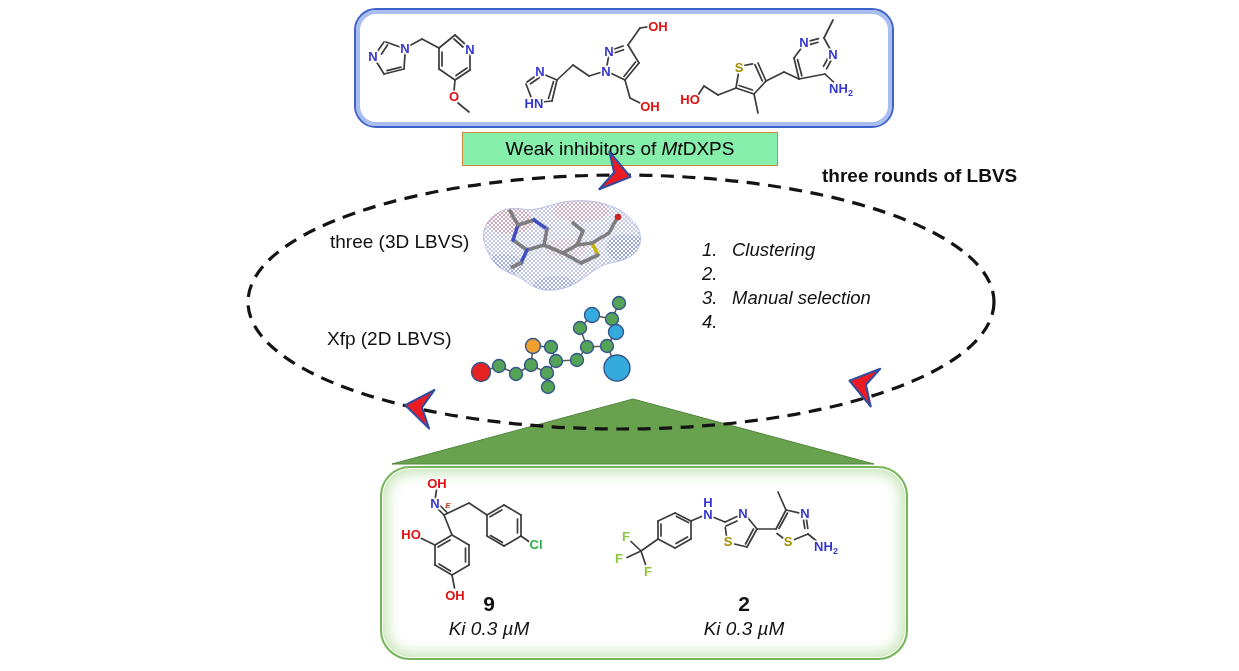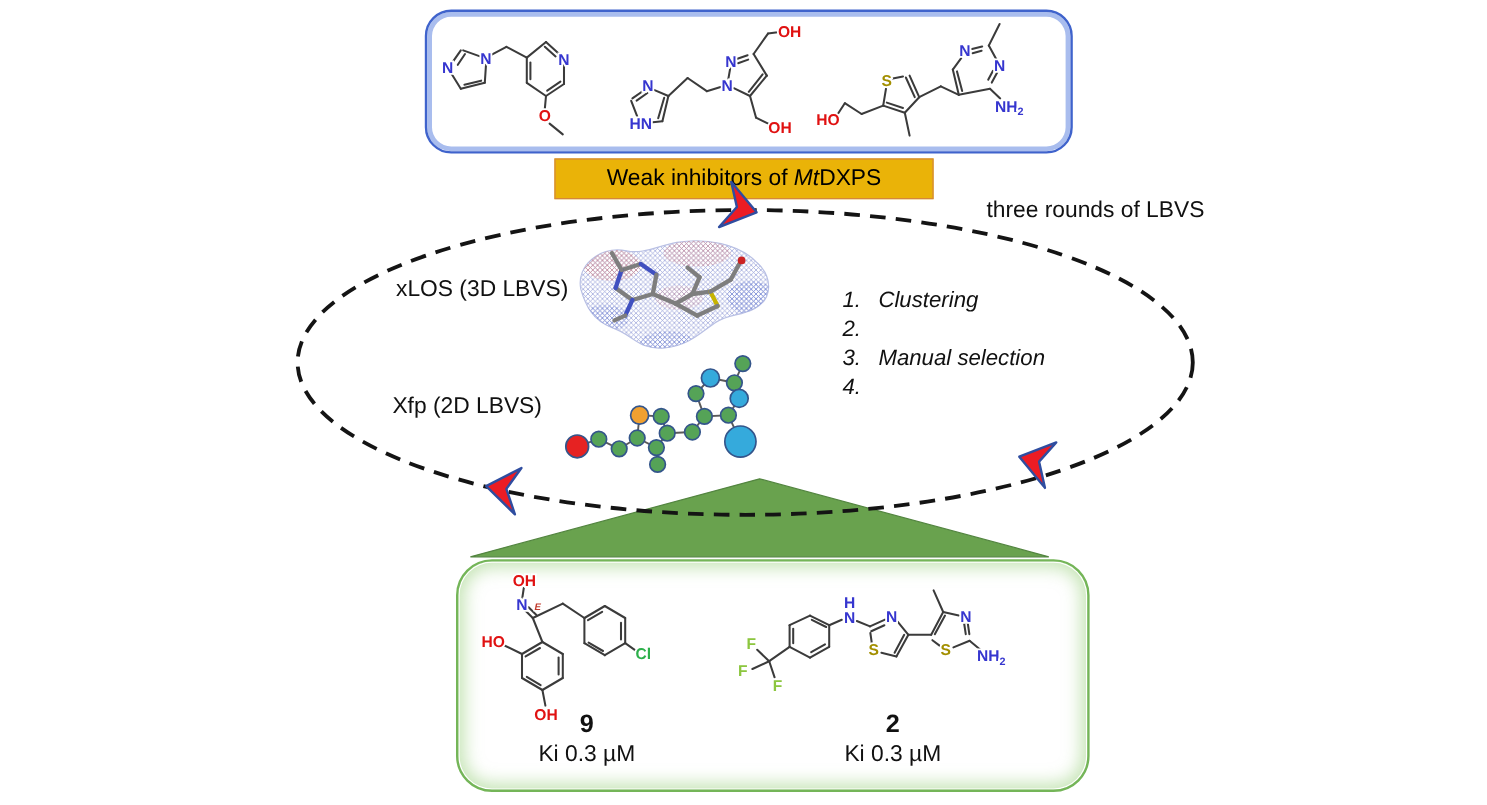--- a/index.html
+++ b/index.html
@@ -5,35 +5,35 @@
   html,body{margin:0;padding:0;background:#fff;}
   .canvas{position:relative;width:1239px;height:671px;background:#fff;overflow:hidden;
           font-family:"Liberation Sans",sans-serif;color:#111;}
   .abs{position:absolute;}
   svg{overflow:visible;display:block;}
 
   
   .blue-box{left:354px;top:8px;width:536px;height:116px;background:#fff;
             border:2.5px solid #3f63cc;border-radius:22px;
             box-shadow:inset 0 0 0 4px #a9bdee;}
-  .weak-label{left:462px;top:132px;width:314px;height:32px;background:#eab308;
+  .weak-label{left:462px;top:132px;width:314px;height:32px;background:#86efac;
               border:1.8px solid #d4873a;display:flex;align-items:center;justify-content:center;
               font-size:19px;color:#000;}
   .green-box{left:380px;top:466px;width:524px;height:190px;background:#fff;
              border:2px solid #74b558;border-radius:30px;
              box-shadow:inset 0 0 0 1px #fff, inset 0 0 14px 5px rgba(150,205,120,.55);}
 
   
-  .rounds-title{left:822px;top:165px;font-size:19px;font-weight:normal;}
+  .rounds-title{left:822px;top:165px;font-size:19px;font-weight:bold;}
   .method-label{font-size:19px;}
   .steps{left:702px;top:238px;}
   .step-row{display:flex;font-style:italic;font-size:18.5px;height:24px;align-items:center;}
   .step-num{width:30px;}
   .cpd-num{font-size:21px;font-weight:bold;text-align:center;}
-  .cpd-ki{font-size:19px;text-align:center;}
+  .cpd-ki{font-size:19px;font-style:italic;text-align:center;}
 
   
   g.bonds line{stroke:#3b3b3b;stroke-width:1.7;stroke-linecap:round;}
   text.atom{font-family:"Liberation Sans",sans-serif;font-size:13px;font-weight:bold;
             text-anchor:middle;paint-order:stroke;stroke:#fff;stroke-width:3px;}
   text.atom.small{font-size:8px;font-style:italic;stroke-width:2px;}
   .n{fill:#3636cf;} .o{fill:#e01111;} .s{fill:#a38f00;} .cl{fill:#2db04b;} .f{fill:#8cc63f;}
   tspan.sub{font-size:9px;}
 
   
@@ -154,21 +154,21 @@
   <svg class="abs" style="left:0;top:0" width="1239" height="671" viewBox="0 0 1239 671">
     <polygon points="633,399 392,464 874,464" fill="#69a24e" stroke="#538540" stroke-width="1"></polygon>
     <ellipse cx="621" cy="302" rx="373" ry="127" fill="none" stroke="#141414" stroke-width="3.2" stroke-dasharray="13 8.5"></ellipse>
     <path d="M2,1 L29,20 L2,40 L12,20 Z" transform="translate(602,153) rotate(15,14,20)" fill="#ec1c24" stroke="#2f4da0" stroke-width="2" stroke-linejoin="round"></path>
     <path d="M28,1 L1,20 L28,40 L18,20 Z" transform="translate(848,364) rotate(14,15,20)" fill="#ec1c24" stroke="#2f4da0" stroke-width="2" stroke-linejoin="round"></path>
     <path d="M28,1 L1,20 L28,40 L18,20 Z" transform="translate(404,387) rotate(8,15,20)" fill="#ec1c24" stroke="#2f4da0" stroke-width="2" stroke-linejoin="round"></path>
   </svg>
 
   <div class="abs rounds-title" style="left: 822px; top: 165px;">three rounds of LBVS</div>
 
-  <div class="abs method-label" style="left:330px;top:231px">xLOS (3D LBVS)</div>
+  <div class="abs method-label" style="left:330px;top:231px">three (3D LBVS)</div>
 
   <svg class="abs" style="left:466px;top:193px" width="190" height="105" viewBox="0 0 190 105">
     <defs>
       <pattern id="mB" width="4" height="4" patternUnits="userSpaceOnUse">
         <path d="M0,0 L4,4 M4,0 L0,4" stroke="#98a2d8" stroke-width="0.6" fill="none"></path>
       </pattern>
       <pattern id="mR" width="4" height="4" patternUnits="userSpaceOnUse">
         <path d="M0,0 L4,4 M4,0 L0,4" stroke="#d98a8a" stroke-width="0.6" fill="none"></path>
       </pattern>
       <pattern id="mBl" width="4" height="4" patternUnits="userSpaceOnUse">

